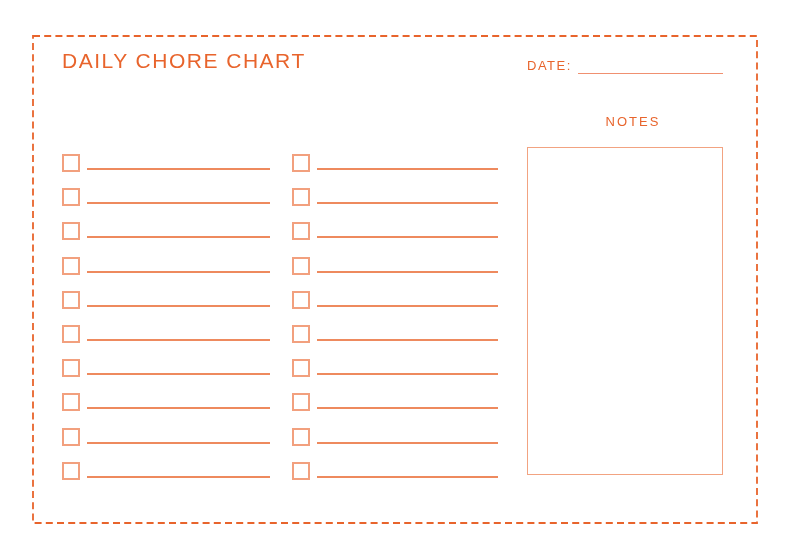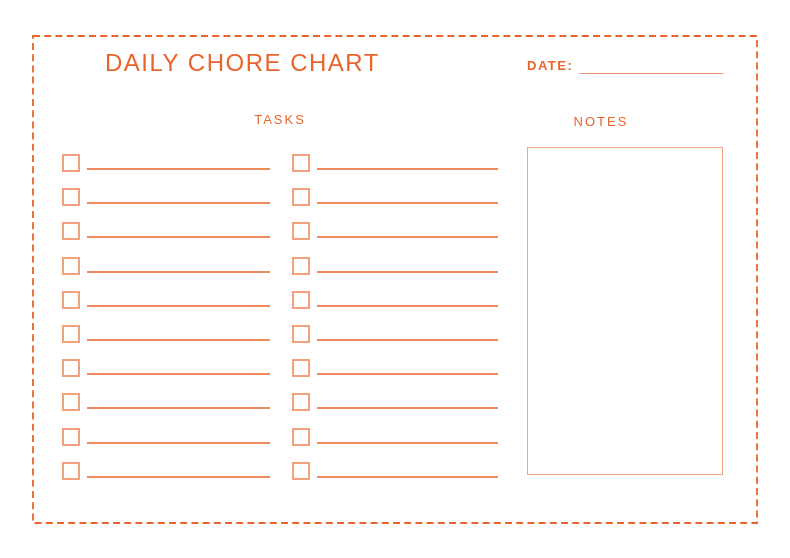--- a/index.html
+++ b/index.html
@@ -16,27 +16,27 @@
   html, body { width: 790px; height: 558px; background: #ffffff; overflow: hidden; }
   body { font-family: "Liberation Sans", sans-serif; position: relative; }
 
   .page { position: absolute; inset: 0; width: 790px; height: 558px; background: #fff; }
 
   .border-svg { position: absolute; left: 0; top: 0; pointer-events: none; }
   .dashed-rect { fill: none; stroke: var(--accent); stroke-width: 1.8; stroke-dasharray: 7 4.2; }
 
   .title {
     position: absolute; left: 62px; top: 49px;
-    font-size: 24px; font-weight: 400; letter-spacing: 1.5px;
-    color: var(--accent); white-space: nowrap; margin-left: 43px;
+    font-size: 21px; font-weight: 400; letter-spacing: 1.5px;
+    color: var(--accent); white-space: nowrap;
   }
 
   .date-group {
     position: absolute; left: 527px; top: 58px; width: 196px;
-    display: flex; align-items: flex-end; font-weight: bold;
+    display: flex; align-items: flex-end;
   }
   .date-label {
     font-size: 13px; letter-spacing: 1.5px; color: var(--accent);
     line-height: 16px; white-space: nowrap;
   }
   .date-line {
     flex: 1; margin-left: 6px; height: 15px;
     border-bottom: 1.6px solid var(--date_line);
   }
 
@@ -59,21 +59,21 @@
   .checkbox {
     width: 18px; height: 18px; flex: none;
     border: 2px solid var(--checkbox_border); background: #fff;
   }
   .task-line {
     flex: 1; margin-left: 7px; height: 16px;
     border-bottom: 2px solid var(--task_line);
   }
 
   .notes-header {
-    position: absolute; left: 503px; top: 114px; width: 196px;
+    position: absolute; left: 535px; top: 114px; width: 196px;
     text-align: center; font-size: 13px; letter-spacing: 2px;
     color: var(--accent);
   }
   .notes-box {
     position: absolute; left: 527px; top: 147px; width: 196px; height: 328px;
     border: 1.2px solid var(--notes_border); background: #fff;
   }
 
   .logo {
     position: absolute; top: 485px; right: 67px;
@@ -99,21 +99,20 @@
     <rect class="dashed-rect" x="33" y="36" width="724" height="487"></rect>
   </svg>
 
   <h1 class="title">DAILY CHORE CHART</h1>
 
   <div class="date-group">
     <span class="date-label">DATE:</span>
     <span class="date-line"></span>
   </div>
 
-  <div class="tasks-header">TASKS</div>
 
   <div class="tasks-grid">
     <div class="task-col col-1">
         <div class="task-row">
         <span class="checkbox"></span>
         <span class="task-line"></span>
       </div>
         <div class="task-row">
         <span class="checkbox"></span>
         <span class="task-line"></span>

